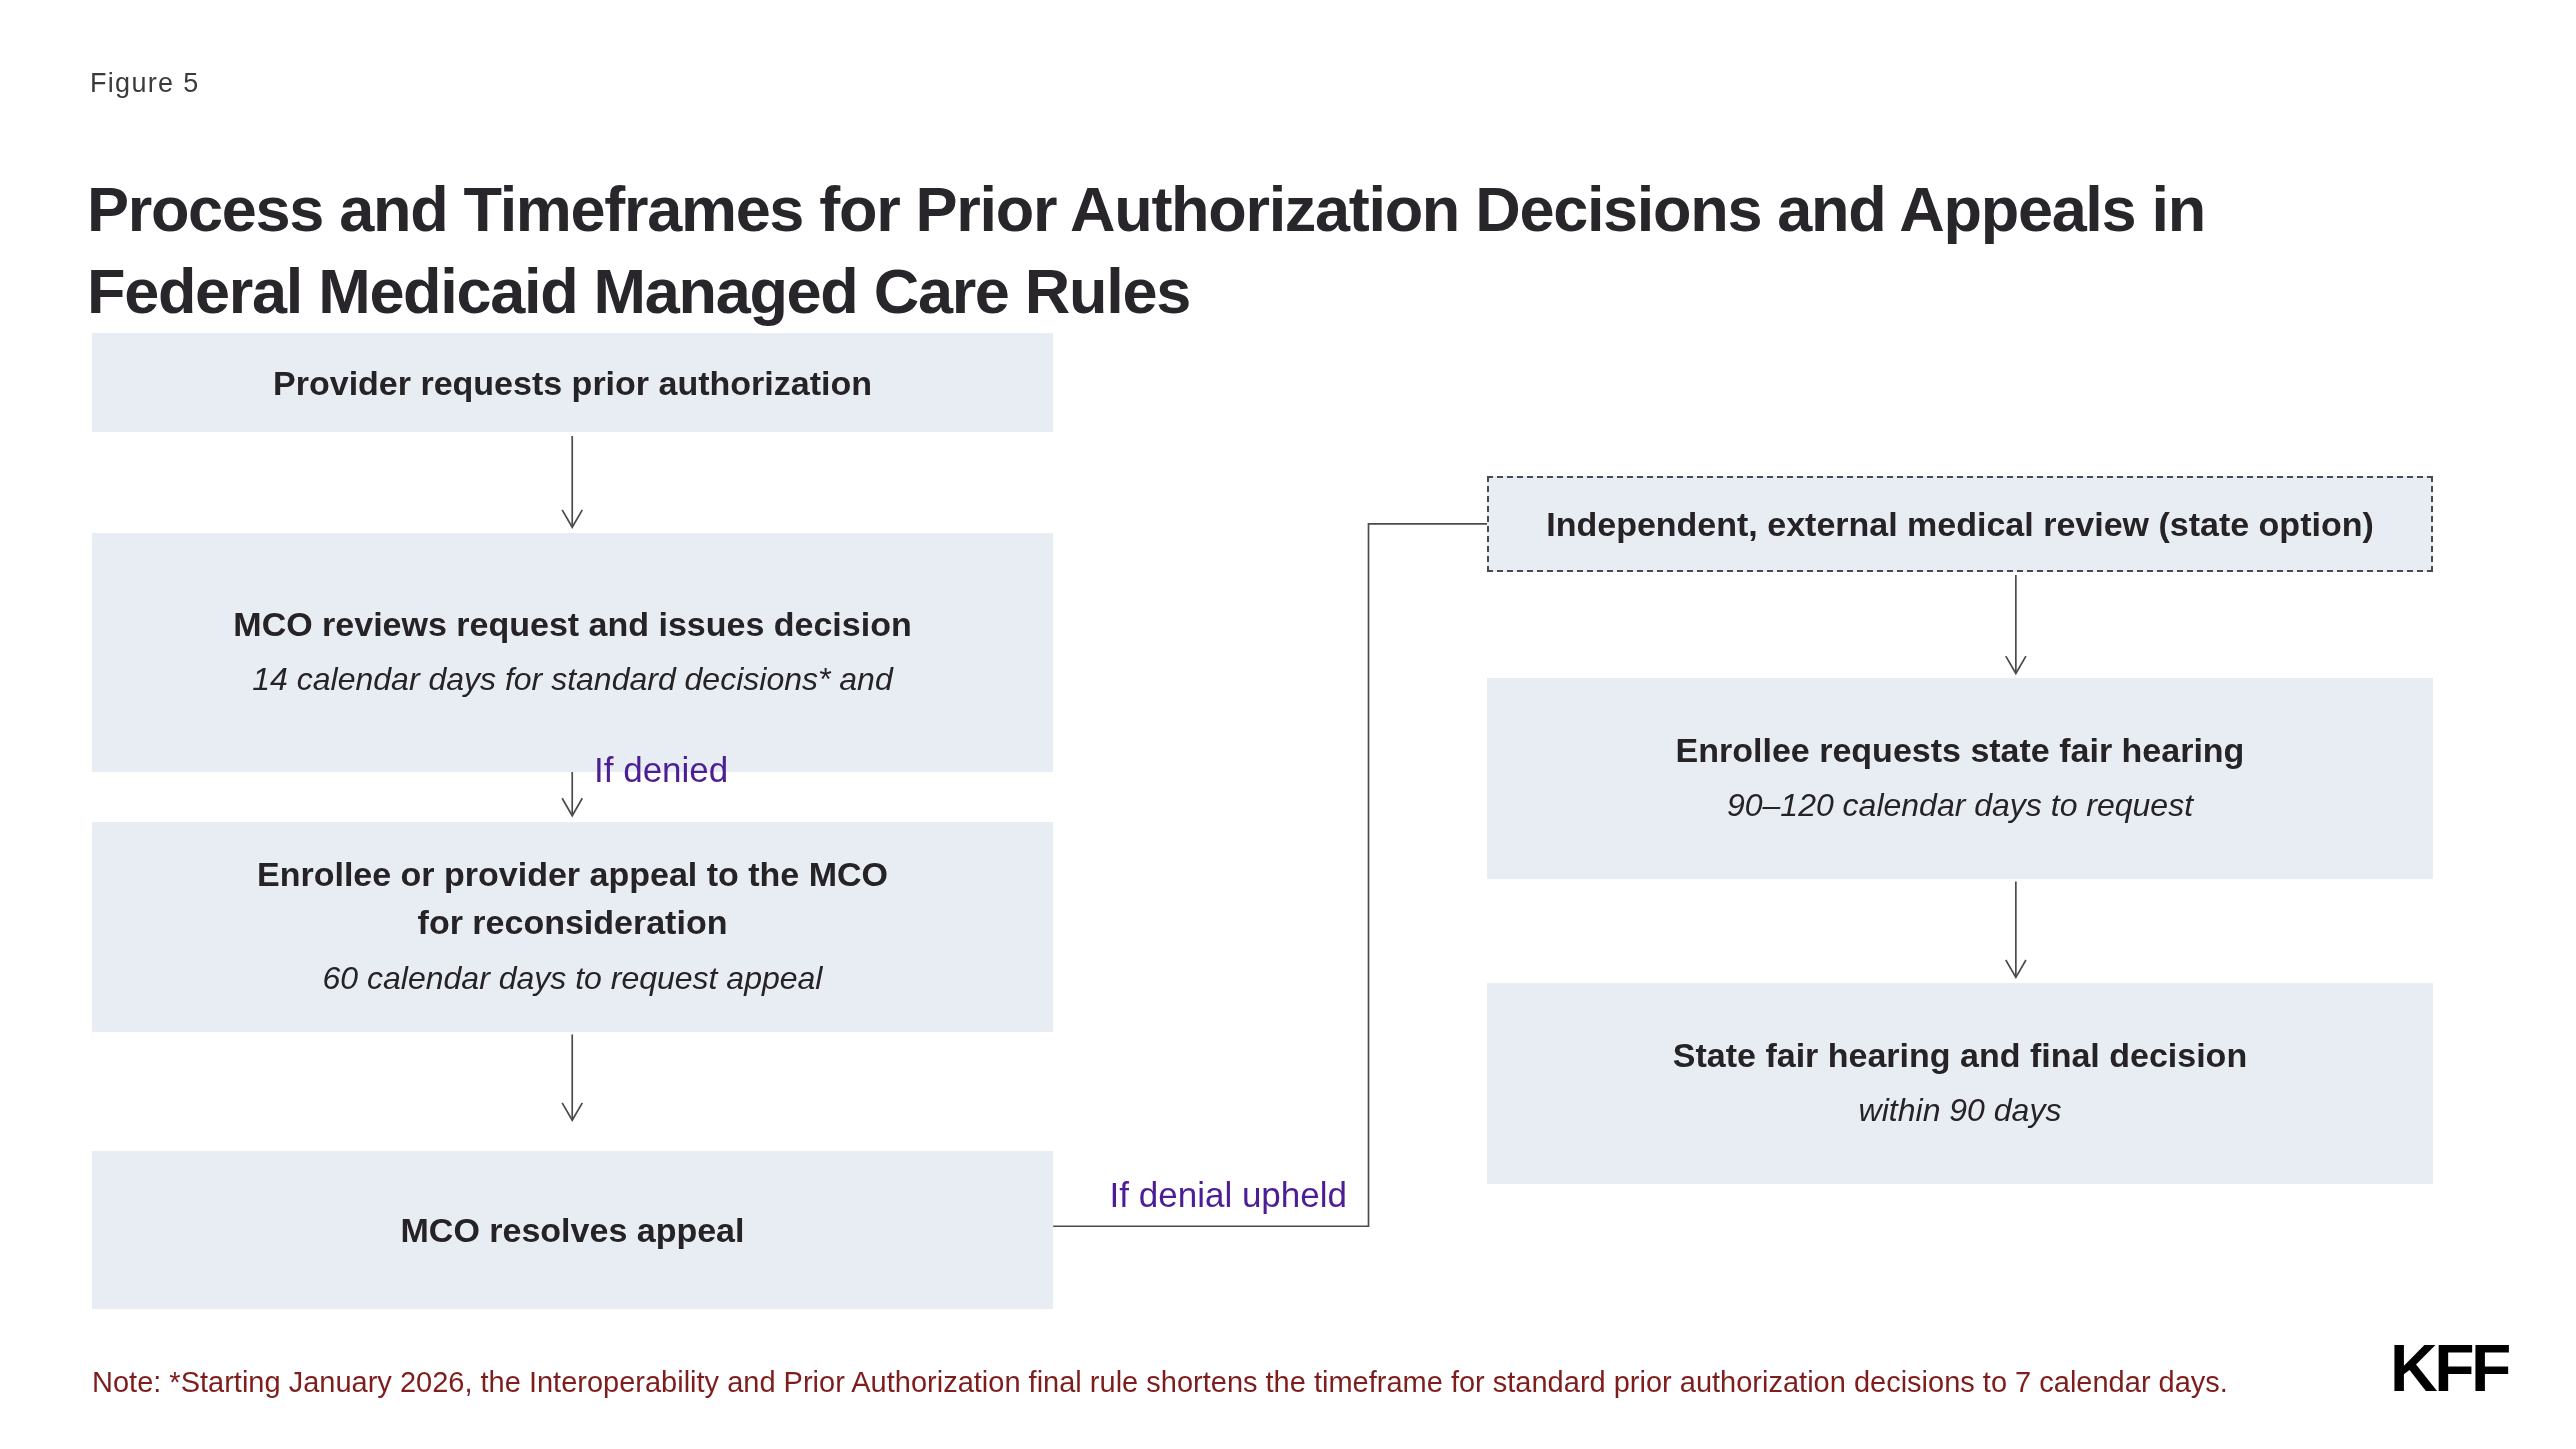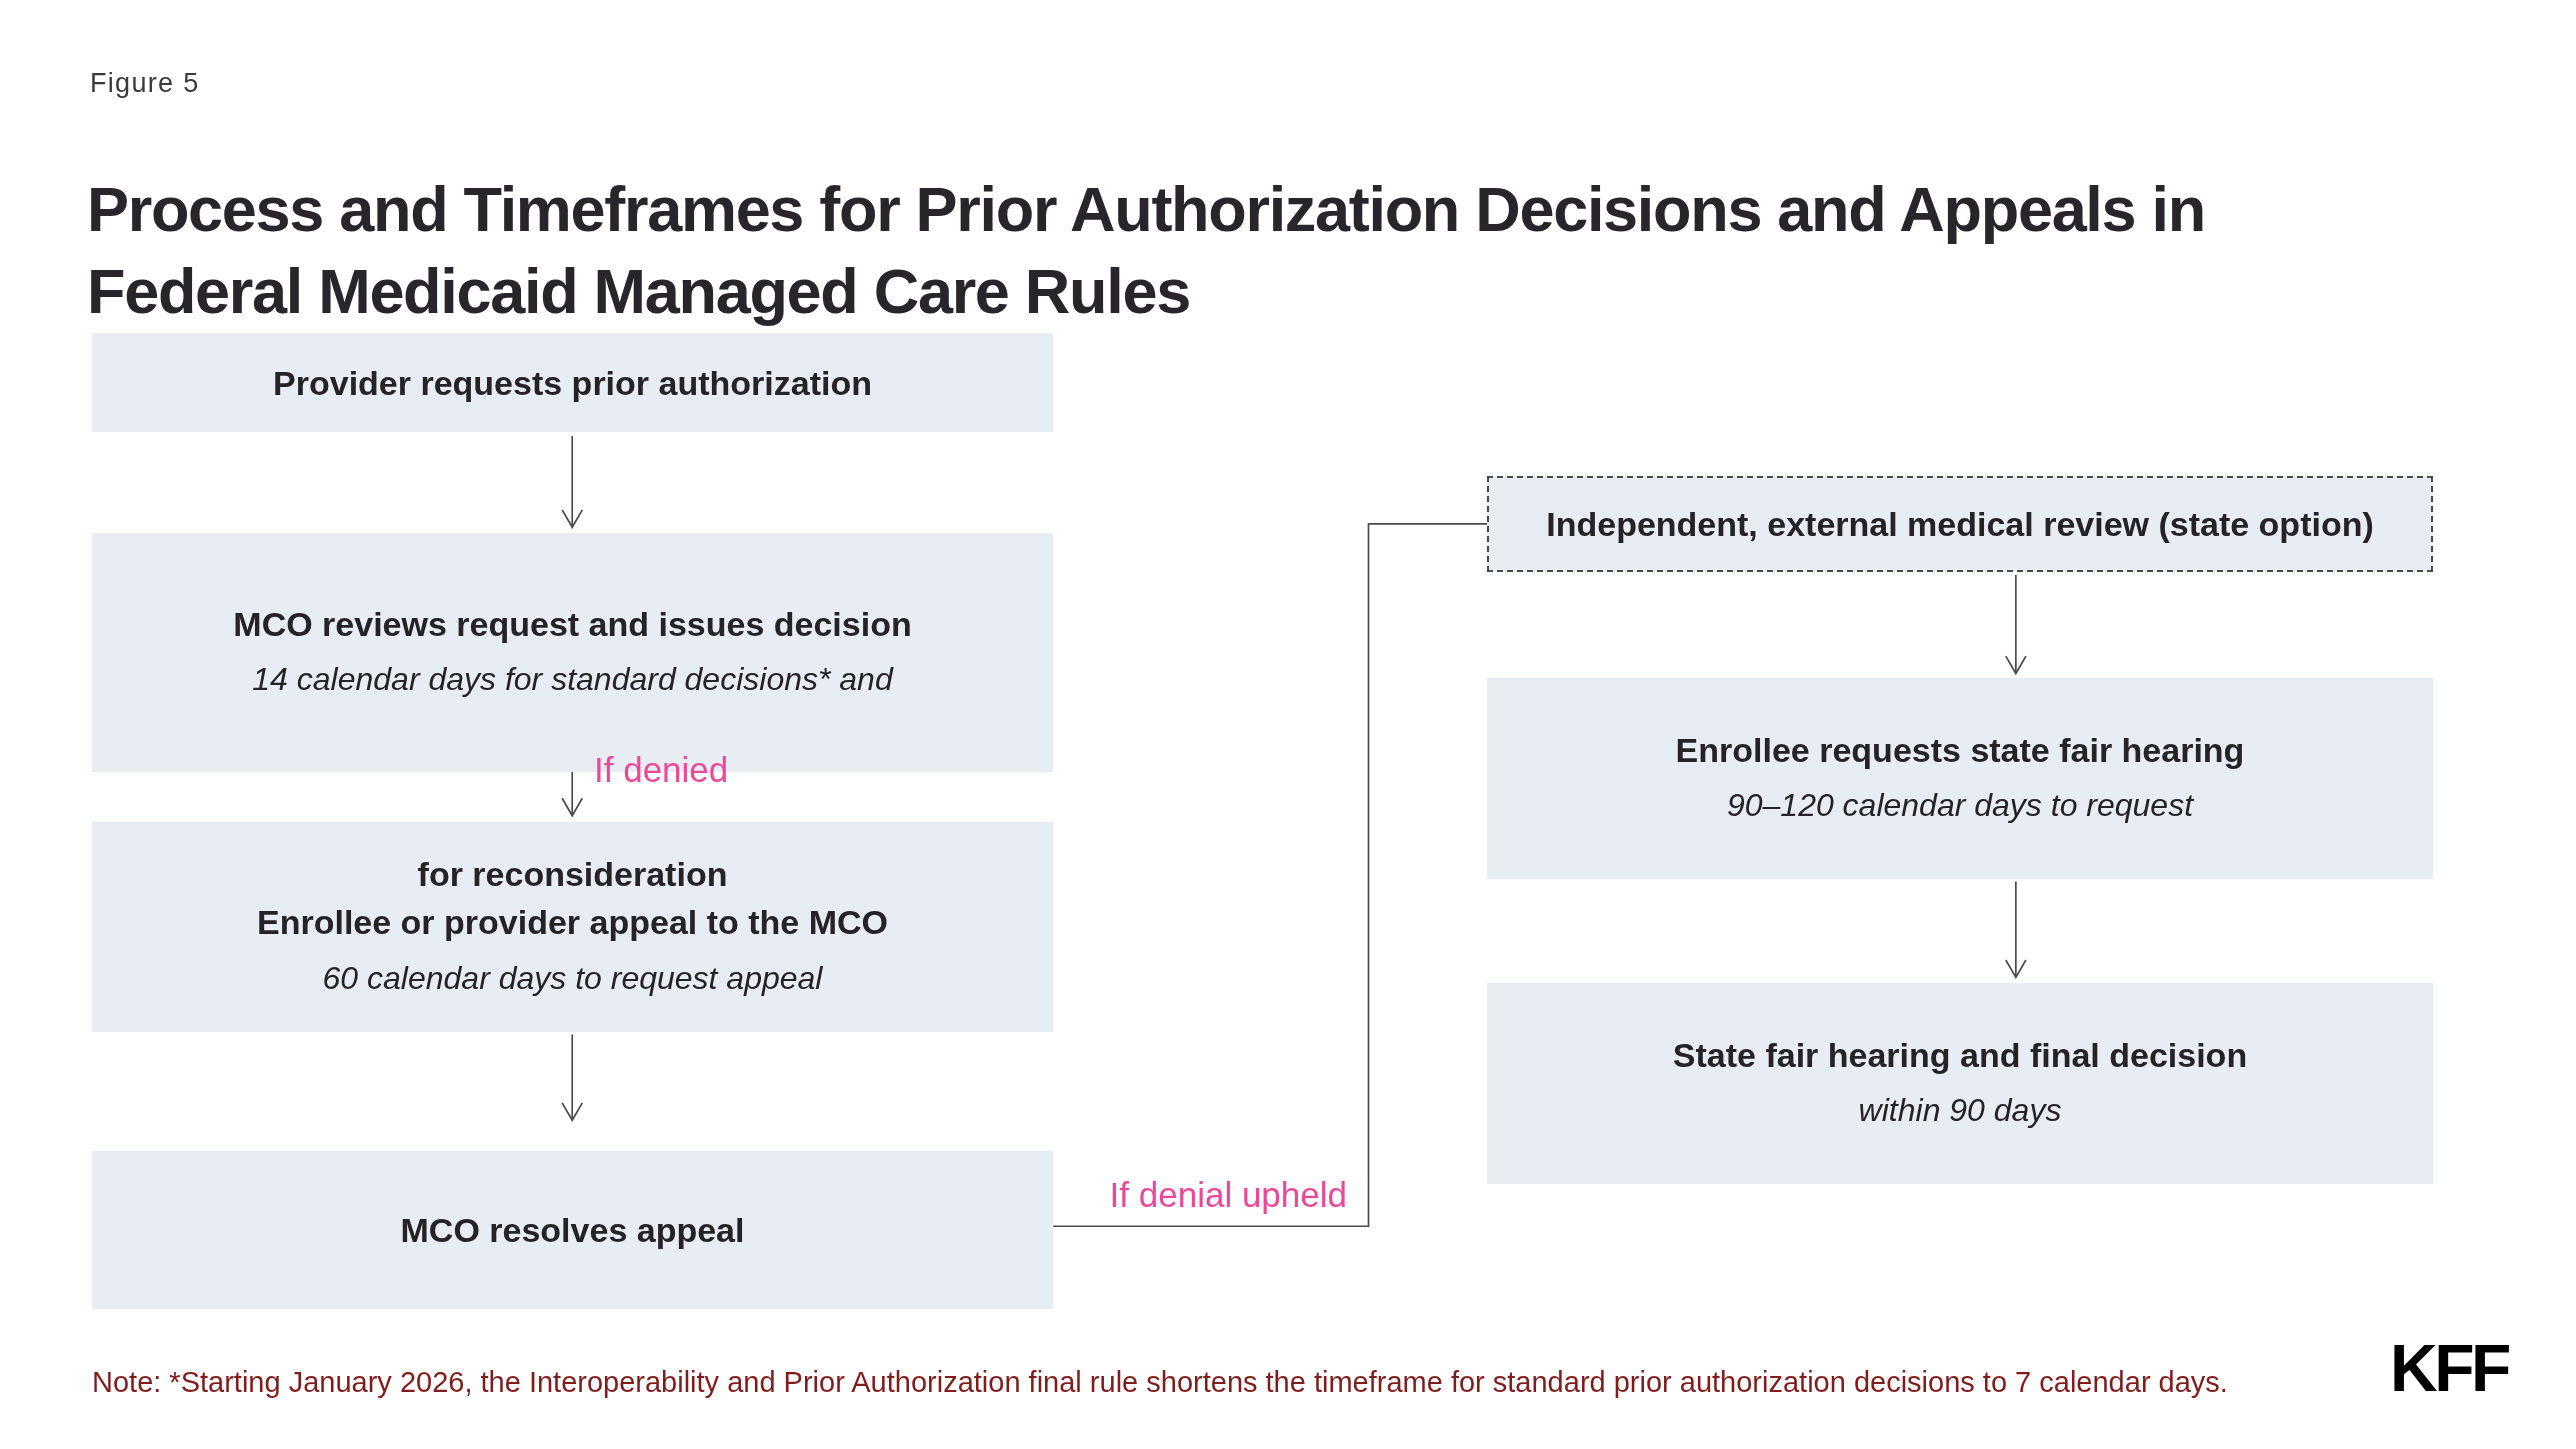--- a/index.html
+++ b/index.html
@@ -25,21 +25,21 @@
   .box .details{font-style:italic;font-size:32px;line-height:51px;margin-top:6.7px;}
   .box.right-col{left:1487px;width:946px;}
   .box.dashed{border:2px dashed #4a4a4a;}
   .b1{top:333px;height:99px;}
   .b2{top:533px;height:239px;}
   .b3{top:822px;height:210px;}
   .b4{top:1151px;height:158px;}
   .b5{top:476px;height:96px;}
   .b6{top:678px;height:201px;}
   .b7{top:983px;height:201px;}
-  .edge-label{position:absolute;font-size:35px;color:#ec4899;}
+  .edge-label{position:absolute;font-size:35px;color:#4c1d95;}
   .lbl-denied{left:594px;top:750px;}
   .lbl-upheld{left:1006px;top:1175px;width:341px;text-align:right;}
   .arrows{position:absolute;left:0;top:0;width:2576px;height:1449px;}
   .note{
     position:absolute;left:92px;top:1366px;font-size:29px;color:#7f1d1d;
     white-space:nowrap;
   }
   .kff-logo{
     position:absolute;left:2267px;top:1330px;width:241px;text-align:right;
     font-size:66px;font-weight:bold;letter-spacing:-3.4px;color:#000;
@@ -88,22 +88,22 @@
 
 <div class="box b2">
   <div class="heading">MCO reviews request and issues decision</div>
   <div class="details">
     <div>14 calendar days for standard decisions* and</div>
   </div>
 </div>
 
 <div class="box b3">
   <div class="heading">
+    <div>Enrollee or provider appeal to the MCO</div>
     <div>for reconsideration</div>
-    <div>Enrollee or provider appeal to the MCO</div>
   </div>
   <div class="details">
     <div>60 calendar days to request appeal</div>
   </div>
 </div>
 
 <div class="box b4">
   <div class="heading">MCO resolves appeal</div>
 </div>
 

